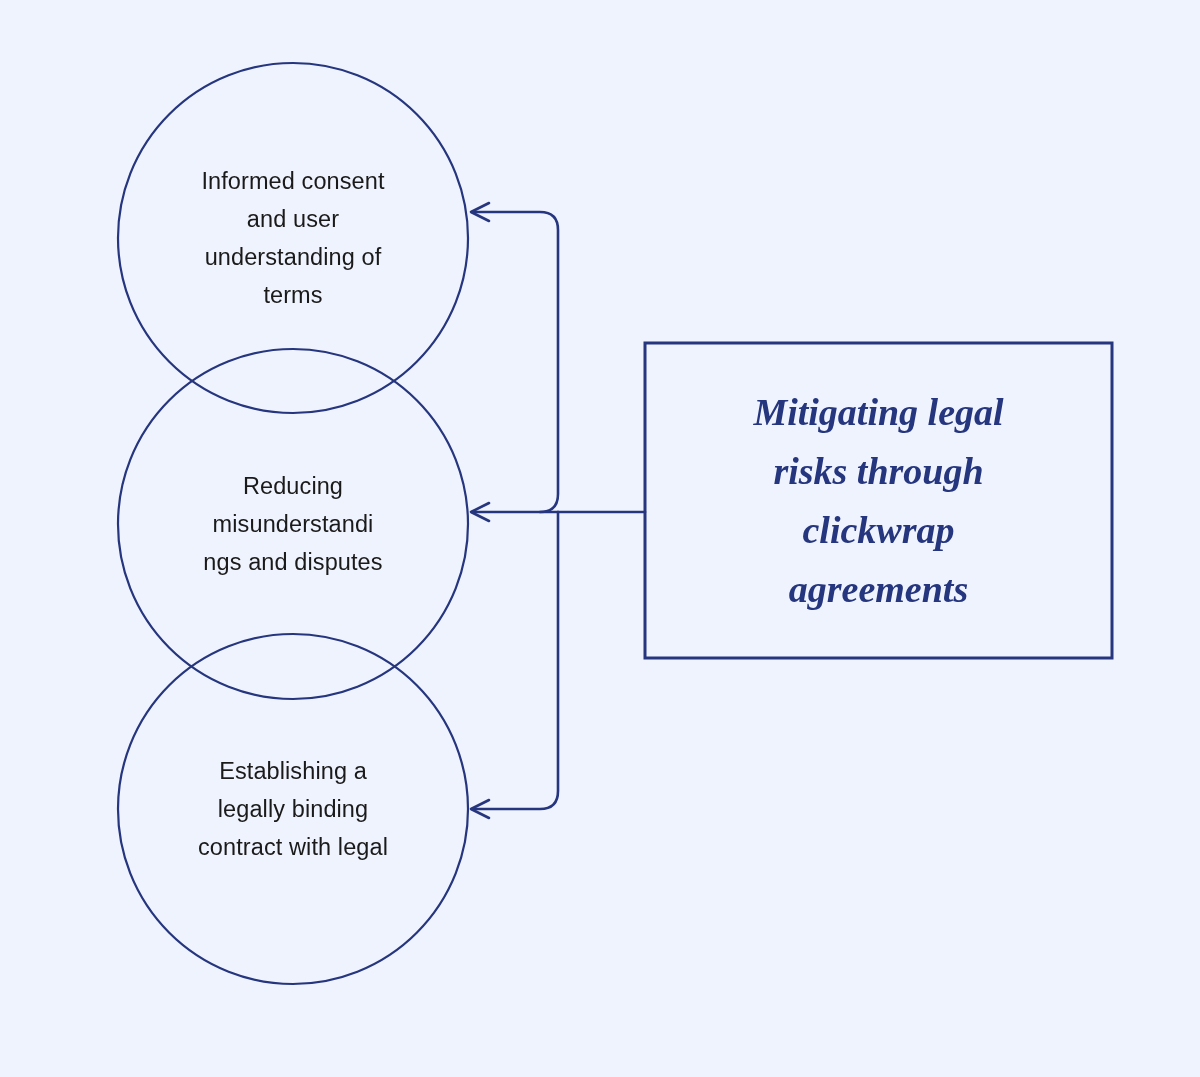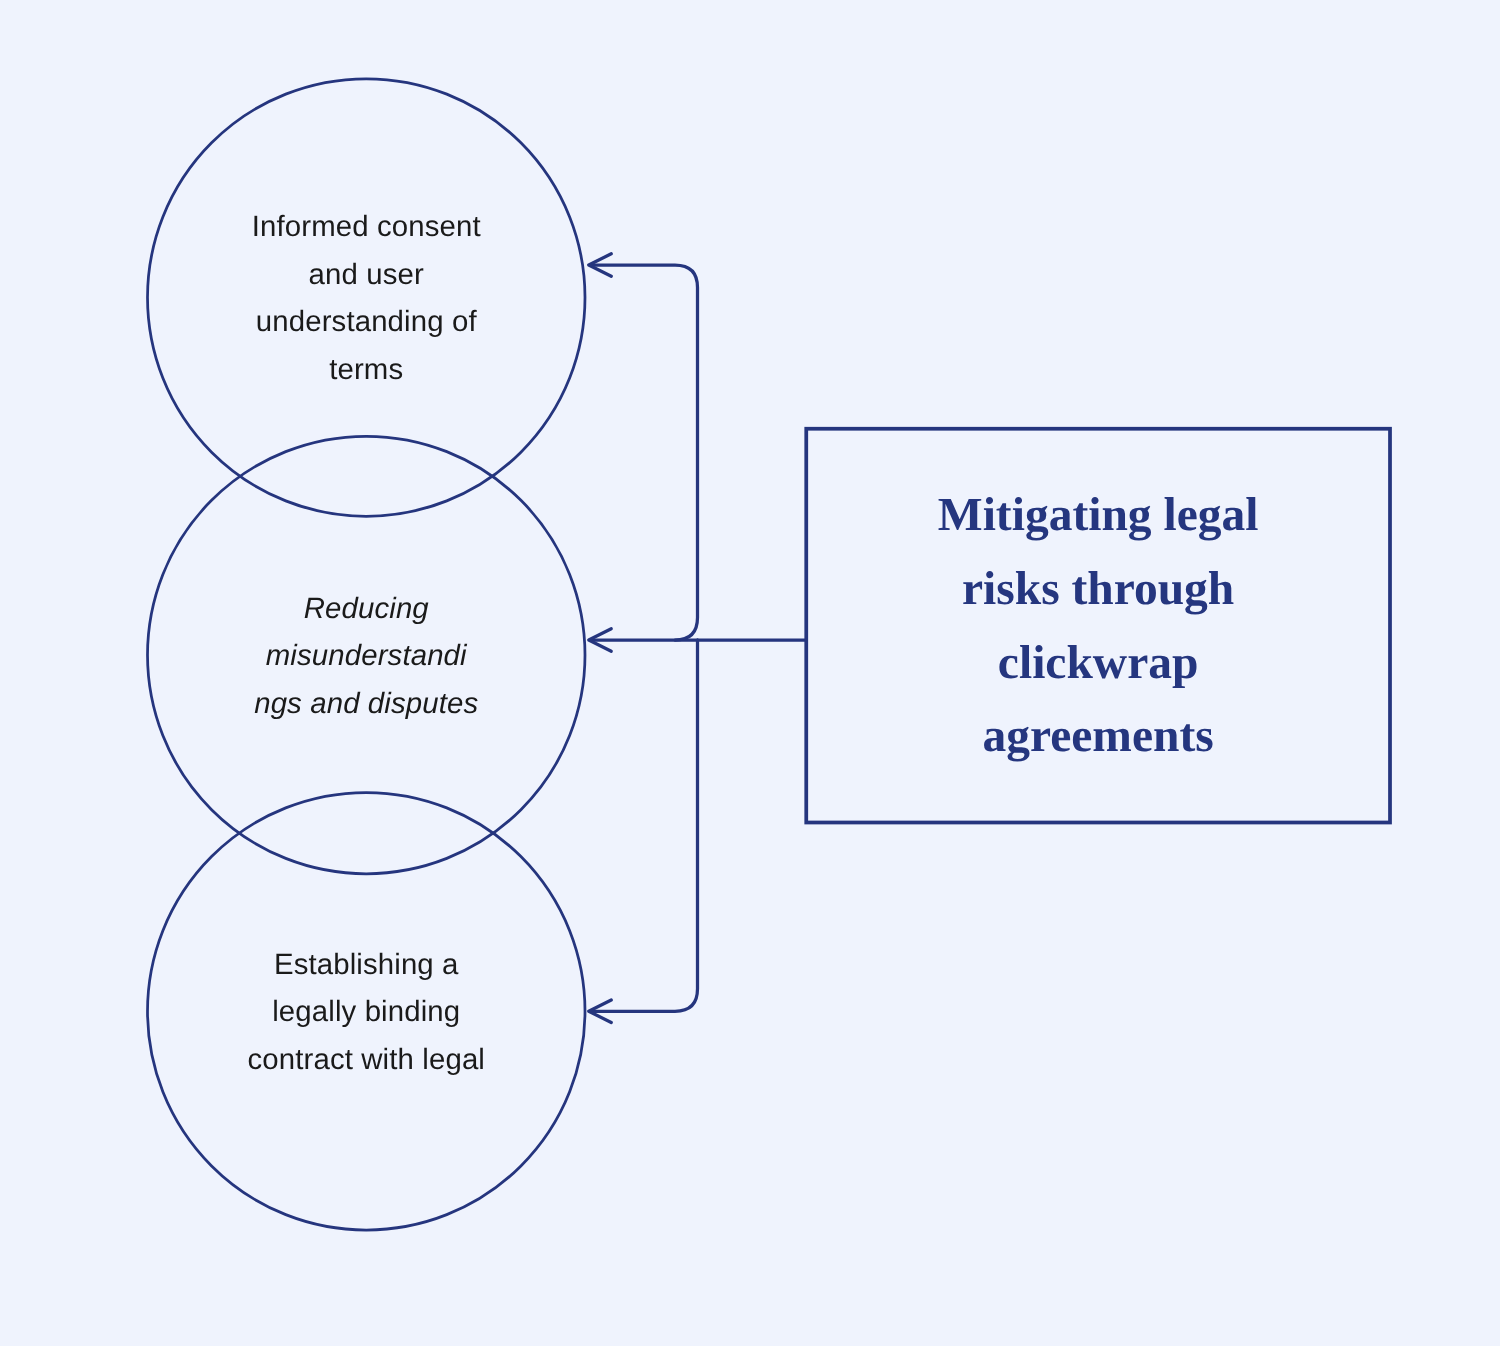--- a/index.html
+++ b/index.html
@@ -40,39 +40,40 @@
     letter-spacing: 0.1px;
     white-space: pre-line;
     -webkit-font-smoothing: antialiased;
   }
   .circle-label {
     width: 250px;
     left: 168px;
     transform: translateY(-50%);
   }
   #circle-label-1 { top: 238px; }
-  #circle-label-2 { top: 524px; font-style: italic; }
+  #circle-label-2 { top: 524px; }
   #circle-label-3 { top: 809px; }
 
   #main-title {
     position: absolute;
     left: 665px;
     top: 343px;
     width: 427px;
     height: 315px;
     display: flex;
     align-items: center;
     justify-content: center;
     text-align: center;
     color: #25367f;
     font-family: "Liberation Serif", serif;
     font-weight: bold;
     font-size: 38px;
     line-height: 59px;
     white-space: pre-line;
+    font-style: italic;
     -webkit-font-smoothing: antialiased;
   }
 </style>
 </head>
 <body>
 
 <div id="diagram-root">
 
   <svg id="vector-layer" viewBox="0 0 1200 1077" width="1200" height="1077" xmlns="http://www.w3.org/2000/svg">
 

